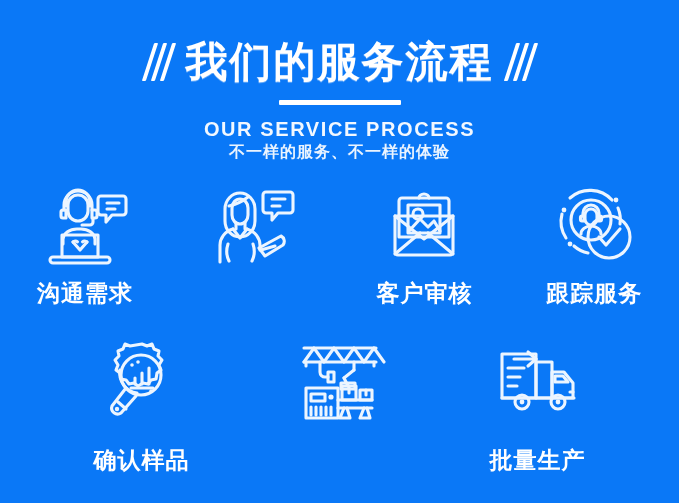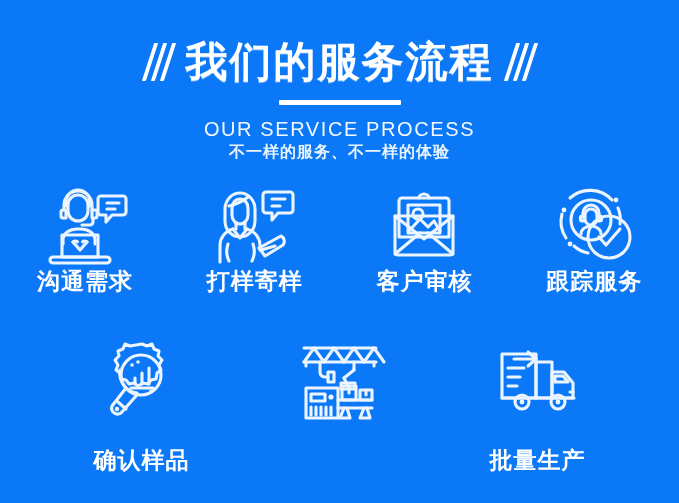--- a/index.html
+++ b/index.html
@@ -67,21 +67,21 @@
     width: 122px;
     height: 5px;
     background: #ffffff;
     margin: 10px auto 0;
     border-radius: 1px;
   }
 
   .subtitle-en {
     margin-top: 13px;
     font-size: 20px;
-    font-weight: normal;
+    font-weight: bold;
     letter-spacing: 1.6px;
     color: #f2f8ff;
     white-space: nowrap;
   }
 
   .subtitle-cn {
     margin-top: 1px;
     font-family: "DejaVu Sans", "Liberation Sans", sans-serif;
     font-size: 16px;
     font-weight: bold;
@@ -130,21 +130,21 @@
     stroke-linecap: round;
     stroke-linejoin: round;
     fill: none;
   }
   .icon-box svg .solid {
     fill: #ecf5ff;
     stroke: none;
   }
 
   .cell-label {
-    margin-top: 3px;
+    margin-top: 15px;
     font-family: "DejaVu Sans", "Liberation Sans", sans-serif;
     font-size: 23px;
     font-weight: bold;
     letter-spacing: 1px;
     color: #ffffff;
     white-space: nowrap;
     line-height: 1.1;
   }
   .row-two .cell-label { margin-top: 24px; }
 </style>
@@ -232,21 +232,20 @@
           <path d="M44 62 q3 9 -1 17"></path>
 
           <path d="M50 66 l22 -12 a6 6 0 0 1 2 9 l-18 11 z"></path>
           <path d="M52 68 l14 -4"></path>
 
           <path d="M57 10 h24 a3 3 0 0 1 3 3 v15 a3 3 0 0 1 -3 3 h-12 l-6 7 v-7 h-6 a3 3 0 0 1 -3 -3 v-15 a3 3 0 0 1 3 -3 z"></path>
           <path d="M63 17 h13"></path>
           <path d="M63 24 h8"></path>
         </svg>
       </div>
-      <div class="cell-label">打样寄样</div>
     </div>
 
     <div class="cell">
       <div class="icon-box">
         <svg viewBox="0 0 92 84">
 
           <path d="M24 16 h44 a3 3 0 0 1 3 3 v36 h-50 v-36 a3 3 0 0 1 3 -3 z"></path>
 
           <path d="M41 16 a5 4 0 0 1 10 0"></path>
 

